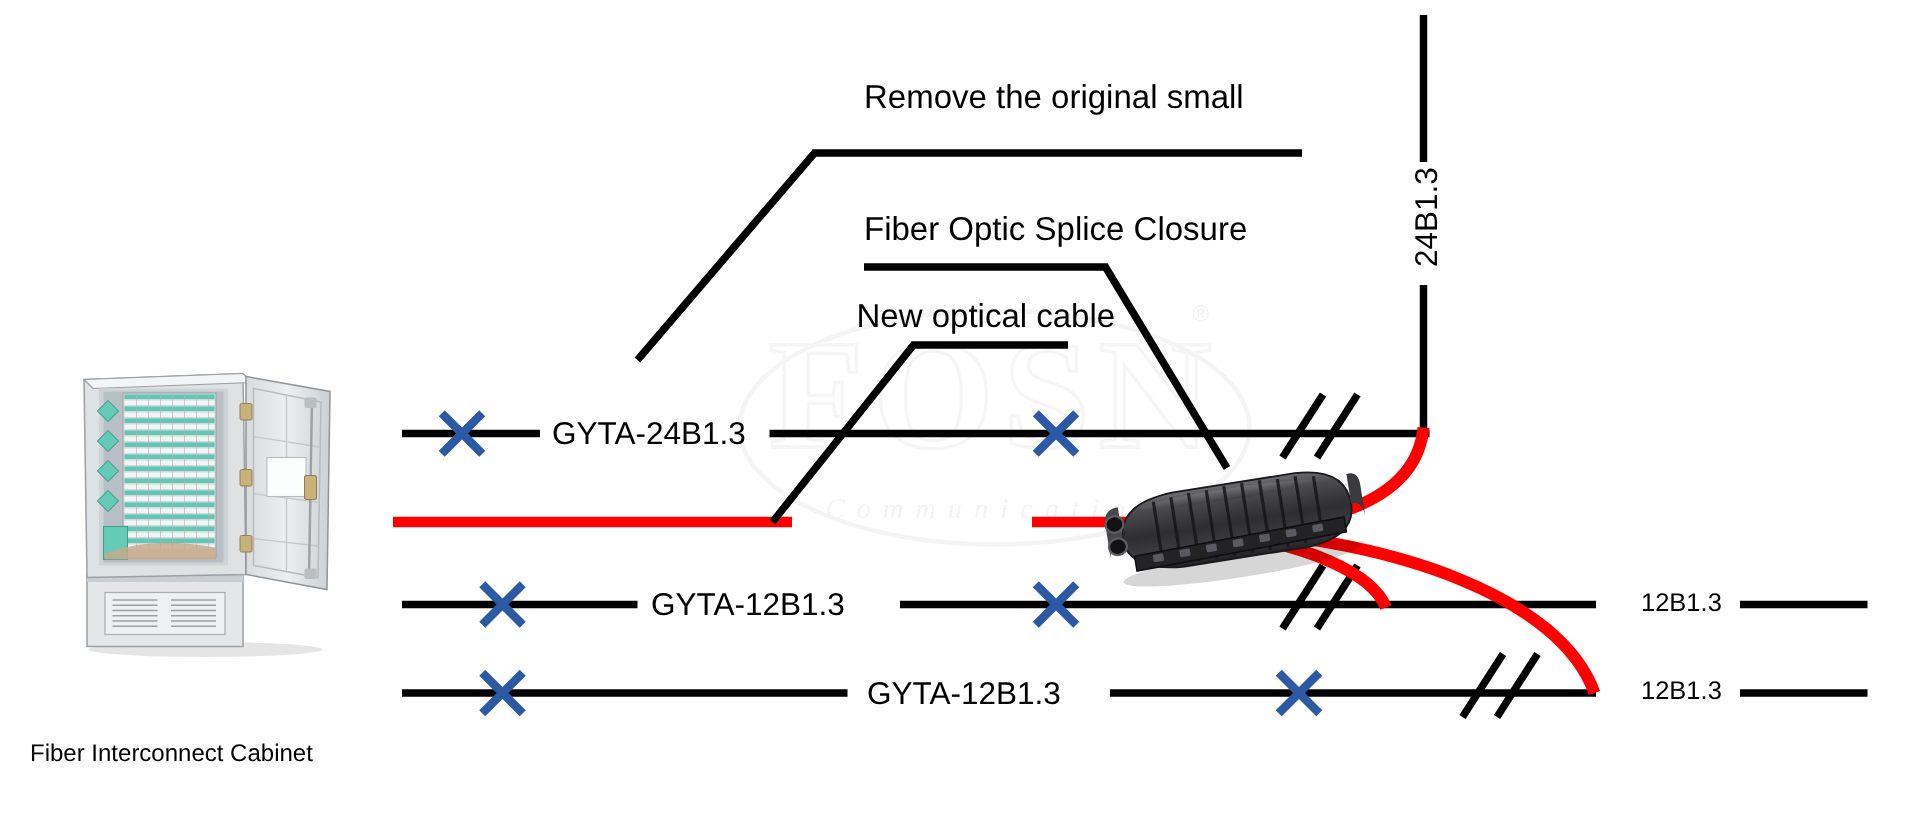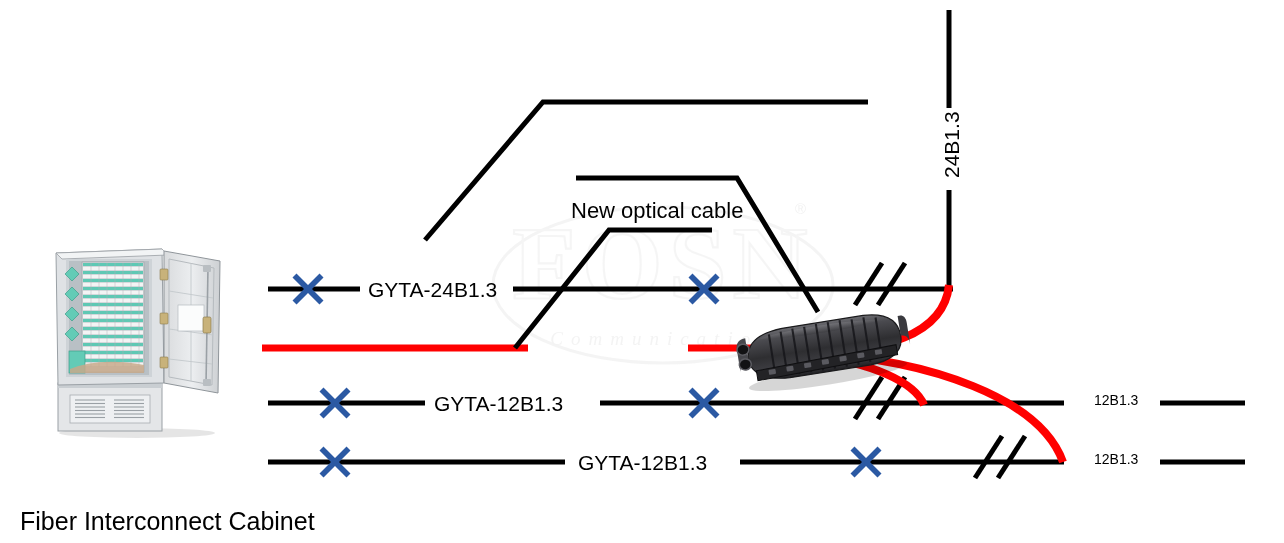--- a/index.html
+++ b/index.html
@@ -35,30 +35,29 @@
     font-size: 21px;
     text-align: center;
   }
   .note-label {
     font-size: 22px;
   }
   .note-label.two-line {
     line-height: 1.28;
   }
   .end-label {
-    font-size: 14px;
+    font-size: 17px;
   }
   .rot-label {
     font-size: 21px;
     transform: rotate(-90deg);
     transform-origin: left top;
   }
   .caption {
-    font-size: 25px;
-    margin-top: 13px;
+    font-size: 16px;
   }
   
   #cabinet {
     position: absolute;
     left: 42px;
     top: 243px;
     width: 186px;
     height: 196px;
   }
   .cab-svg { width: 100%; height: 100%; display: block; }
@@ -304,22 +303,24 @@
 
       <g fill="#c8b27a" stroke="#8d7c4f" stroke-width="0.6">
         <rect x="118" y="26" width="8" height="11" rx="1"></rect>
         <rect x="118" y="70" width="8" height="11" rx="1"></rect>
         <rect x="118" y="114" width="8" height="11" rx="1"></rect>
       </g>
     </svg>
   </div>
 
   <div class="lbl note-label two-line" style="left:576px; top:51px;">
+    <div>Remove the original small</div>
   </div>
 
+  <div class="lbl note-label" style="left:576px; top:140px;">Fiber Optic Splice Closure</div>
 
   <div class="lbl note-label" style="left:571px; top:198px;">New optical cable</div>
 
   <div class="lbl cable-label" style="left:368px; top:278px;">GYTA-24B1.3</div>
 
 
   <div class="lbl cable-label" style="left:434px; top:392px;">GYTA-12B1.3</div>
 
   <div class="lbl cable-label" style="left:578px; top:451px;">GYTA-12B1.3</div>
 

